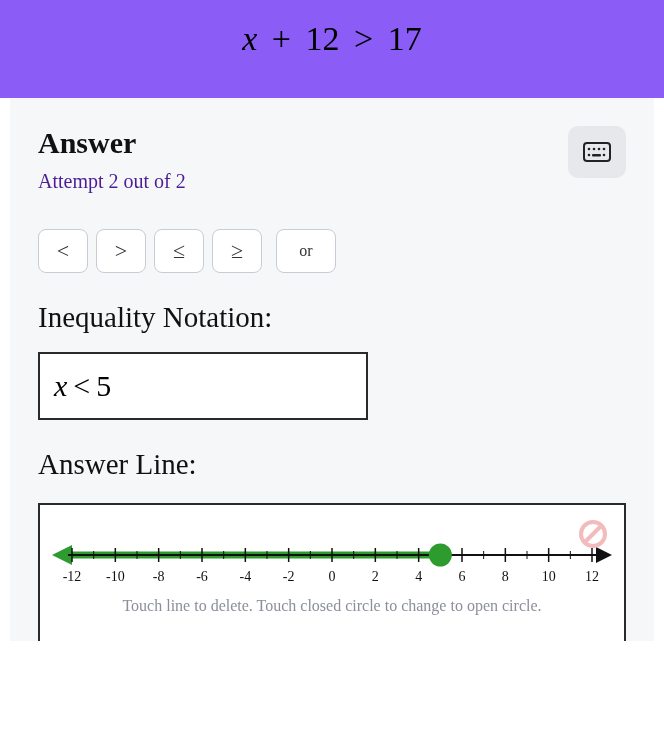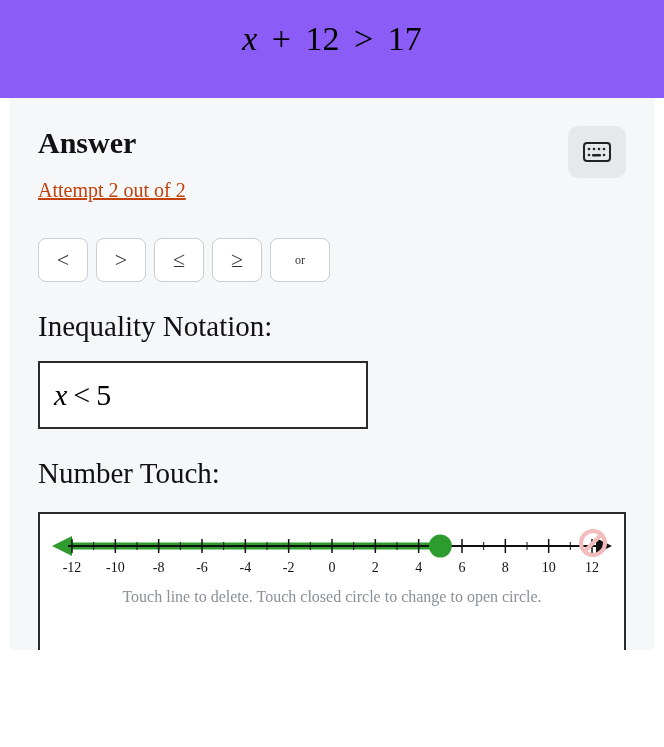--- a/index.html
+++ b/index.html
@@ -46,24 +46,23 @@
     height: 52px;
     background: #e6e8ec;
     border: none;
     border-radius: 10px;
     display: flex;
     align-items: center;
     justify-content: center;
     cursor: pointer;
   }
   .attempt-text {
-    color: #c2410c;
+    color: #4c1d95;
     font-size: 20px;
-    margin-top: 19px;
-    text-decoration: underline;
+    margin-top: 10px;
   }
   .symbol-row {
     display: flex;
     gap: 8px;
     margin-top: 36px;
   }
   .sym-btn {
     min-width: 50px;
     height: 44px;
     background: #fff;
@@ -72,22 +71,23 @@
     font-size: 22px;
     font-family: Georgia, serif;
     cursor: pointer;
     display: flex;
     align-items: center;
     justify-content: center;
     padding: 0 12px;
     color: #333;
   }
   .sym-btn.or-btn {
-    font-size: 12px;
+    font-size: 16px;
     min-width: 60px;
+    margin-left: 6px;
   }
   .section-label {
     font-size: 29px;
     color: #111;
     margin-top: 28px;
   }
   .notation-input {
     margin-top: 18px;
     width: 330px;
     height: 68px;
@@ -104,20 +104,21 @@
     font-style: normal;
     padding: 0 6px;
   }
   .nl-container {
     margin-top: 22px;
     border: 2px solid #2a2a2a;
     border-bottom: none;
     background: #fff;
     height: 138px;
     position: relative;
+    padding-top: 18px;
   }
   .clear-btn {
     position: absolute;
     top: 12px;
     right: 14px;
     width: 34px;
     height: 34px;
     border-radius: 50%;
     border: none;
     background: transparent;
@@ -180,21 +181,21 @@
   </div>
 
   <div class="section-label">Inequality Notation:</div>
 
   <div class="notation-input">
     <span>x</span>
     <span class="lt">&lt;</span>
     <span style="font-style:normal">5</span>
   </div>
 
-  <div class="section-label">Number Touch:</div>
+  <div class="section-label">Answer Line:</div>
 
   <div class="nl-container">
     <button class="clear-btn">
       <svg width="30" height="30" viewBox="0 0 30 30">
         <circle cx="15" cy="15" r="12" fill="none" stroke="#f3bcbc" stroke-width="4"></circle>
         <line x1="7" y1="23" x2="23" y2="7" stroke="#f3bcbc" stroke-width="4"></line>
       </svg>
     </button>
     <svg class="nl-svg" width="560" height="70" viewBox="0 0 560 70" id="nl-svg">
         <line x1="388.33333333333337" y1="32" x2="8" y2="32" stroke="#2e9b2e" stroke-width="7"></line>

